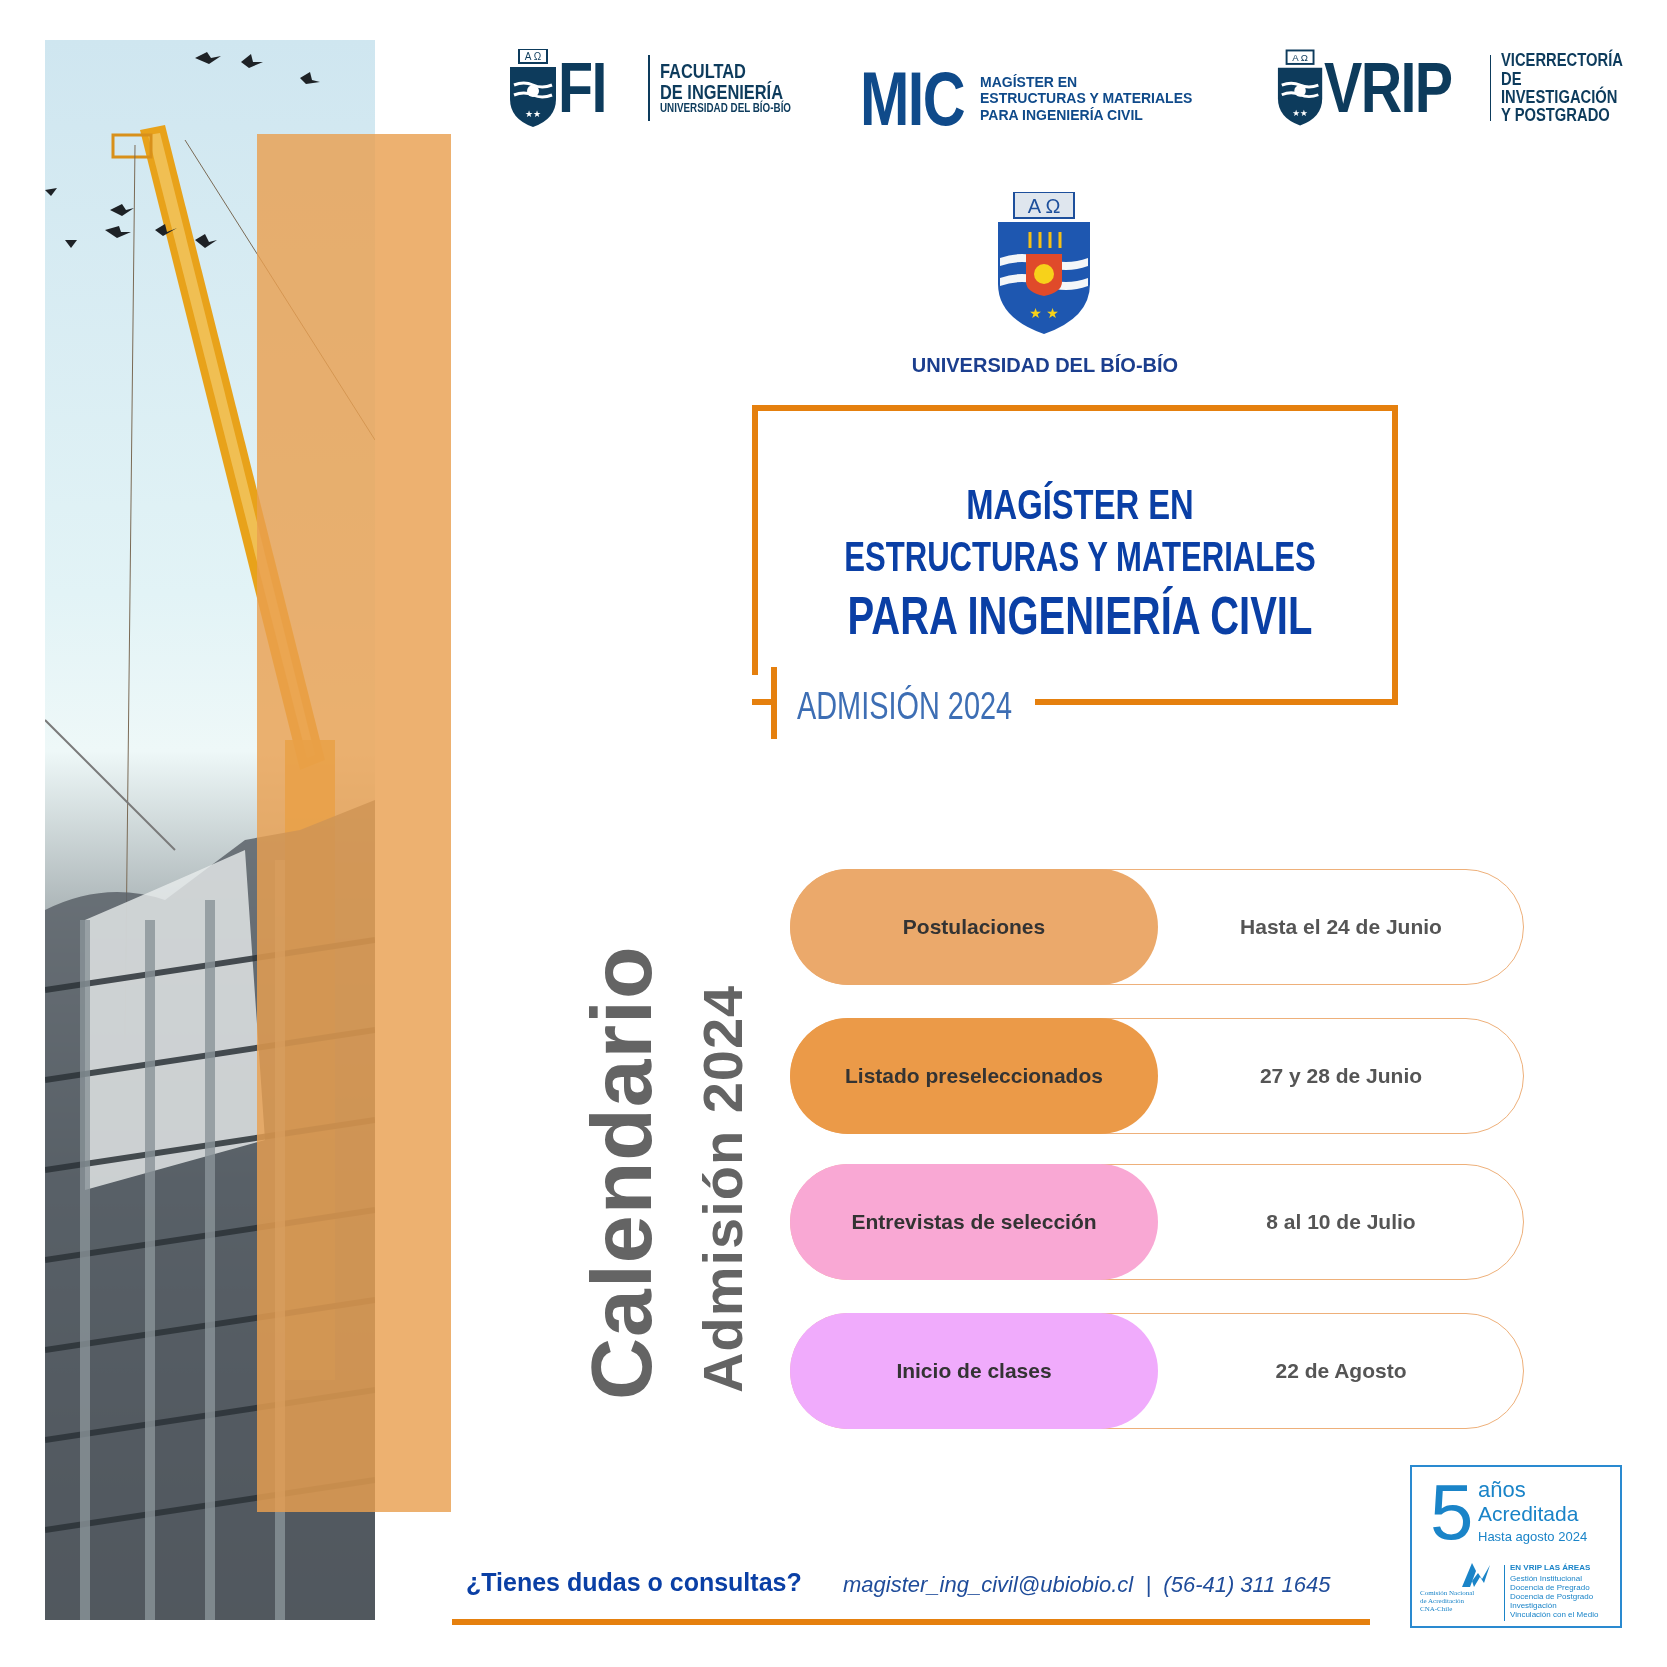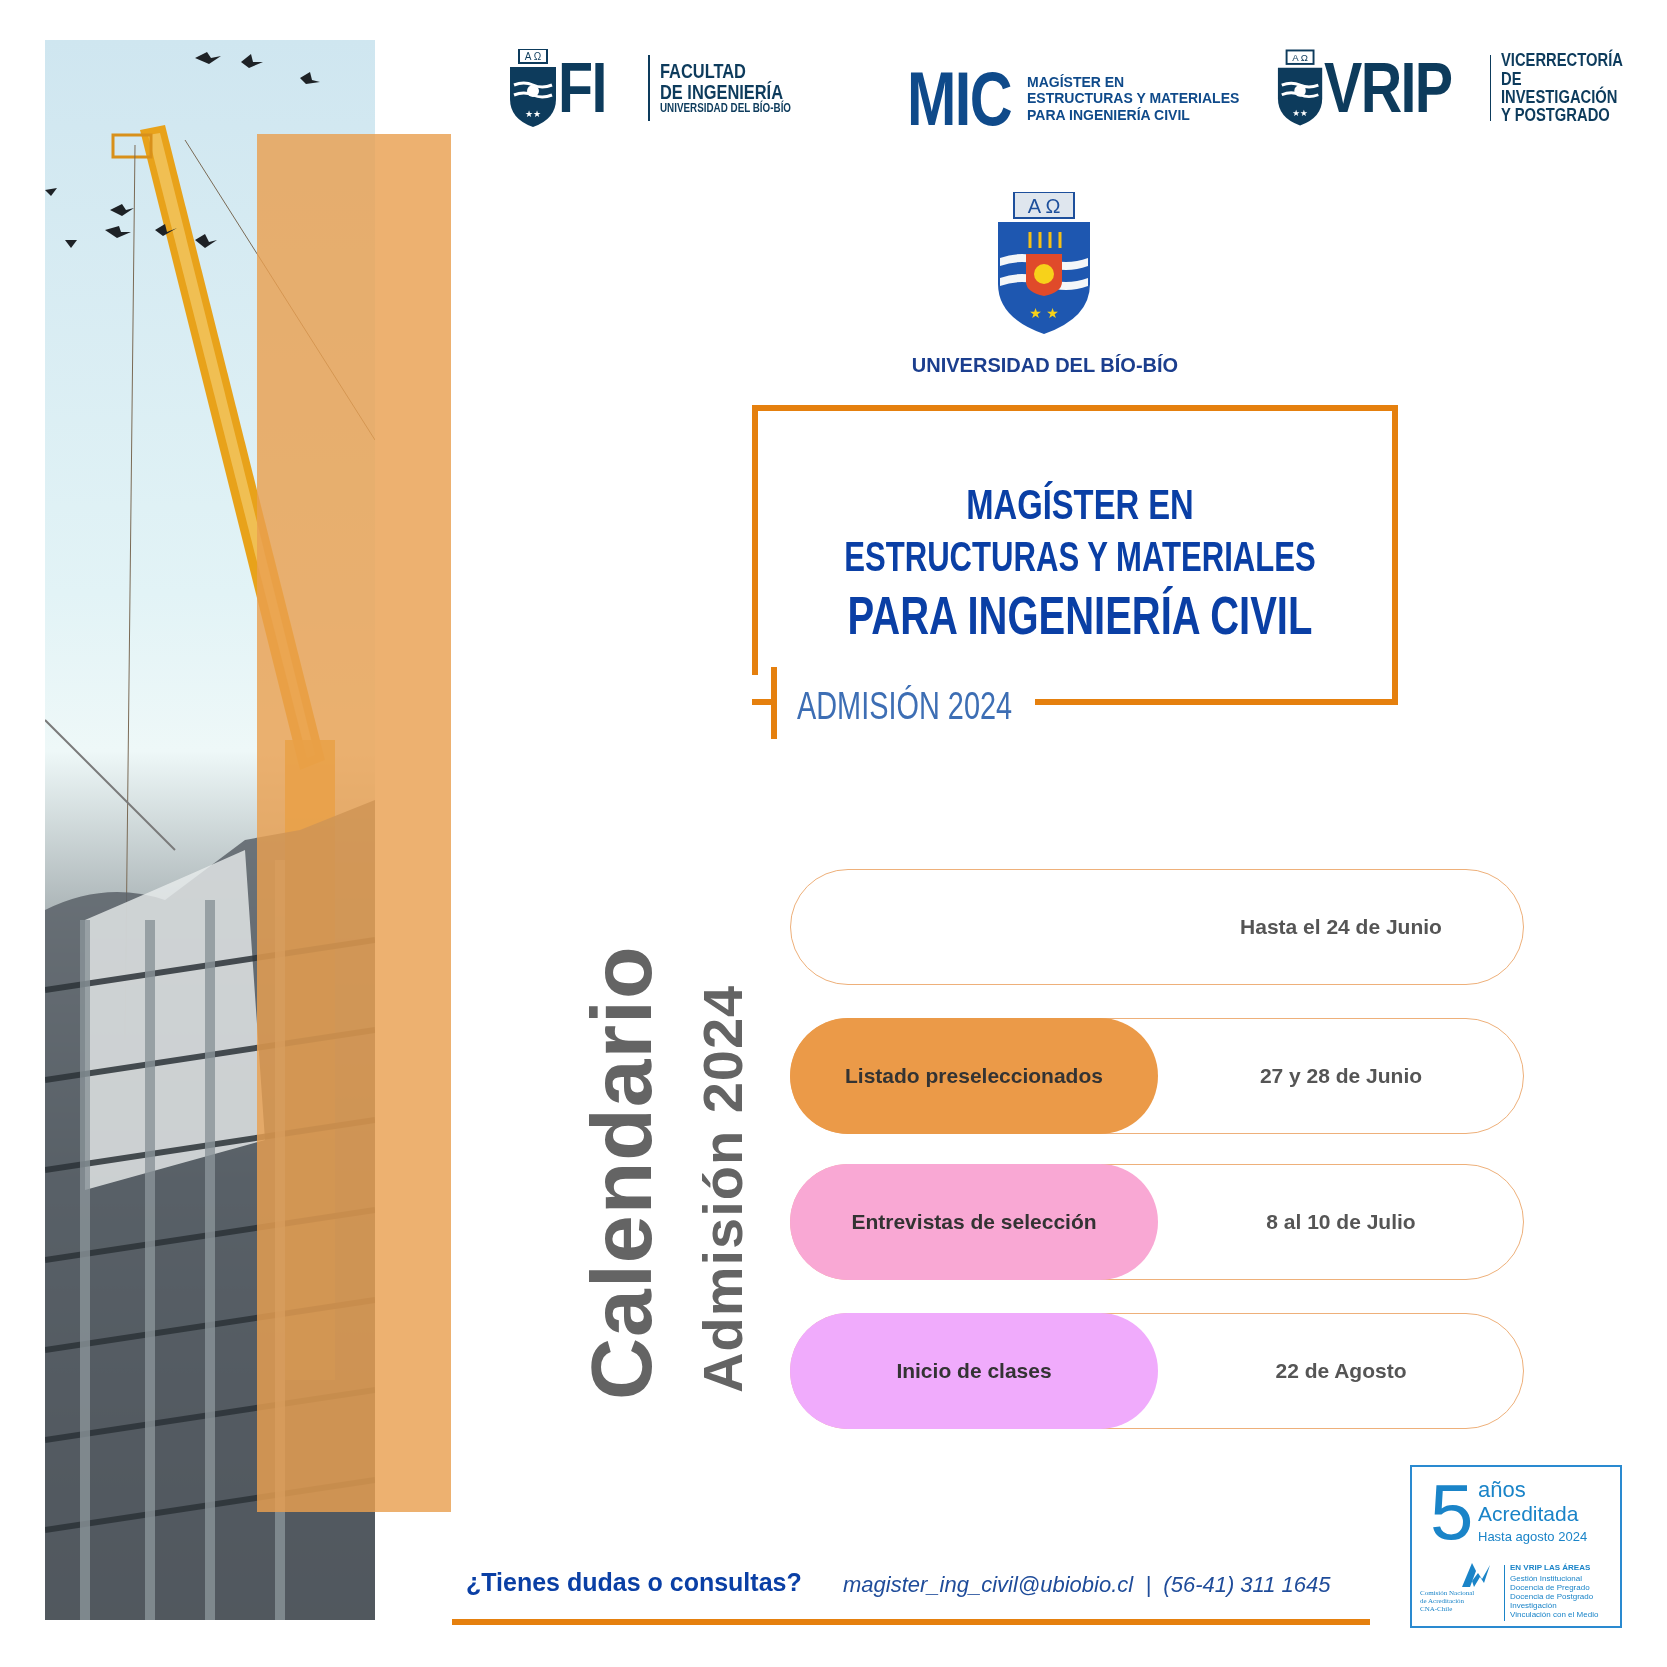--- a/index.html
+++ b/index.html
@@ -16,21 +16,21 @@
   .logo { position: absolute; display: flex; align-items: center; }
   .shield-sm { width: 50px; height: 78px; }
   .big-acr { font-family: "Liberation Sans", sans-serif; font-weight: bold; color: #0d3b5c; letter-spacing: -2px; transform: scaleX(0.82); transform-origin: left center; }
   .vsep { width: 2px; height: 66px; background: #0d3b5c; margin: 0 10px; }
   .logo-sub { color: #0d3b5c; font-weight: bold; line-height: 1.02; transform: scaleX(0.82); transform-origin: left center; }
 
   #logo-fi { left: 508px; top: 48px; }
   #logo-fi .big-acr { font-size: 70px; width: 80px; }
   #logo-fi .l1 { font-size: 20px; } #logo-fi .l3 { font-size: 12px; }
 
-  #logo-mic { left: 860px; top: 55px; margin-left: 47px; }
+  #logo-mic { left: 860px; top: 55px; }
   #logo-mic .big-acr { font-size: 76px; color: #0f4a8a; width: 120px; transform: scaleX(0.78); }
   #logo-mic .logo-sub { color: #0f4a8a; font-size: 14px; line-height: 1.15; transform: none; }
 
   #logo-vrip { left: 1276px; top: 48px; }
   #logo-vrip .big-acr { font-size: 70px; width: 160px; }
   #logo-vrip .logo-sub { font-size: 18px; }
 
   
   .ubb-shield { position: absolute; left: 996px; top: 192px; width: 96px; height: 142px; }
   .ubb-name { position: absolute; left: 880px; top: 354px; width: 330px; text-align: center; color: #1b3e8e; font-weight: bold; font-size: 20px; }
@@ -196,20 +196,21 @@
   <div class="t1">MAGÍSTER EN</div>
   <div class="t2">ESTRUCTURAS Y MATERIALES</div>
   <div class="t3">PARA INGENIERÍA CIVIL</div>
 </div>
 <div class="admision">ADMISIÓN 2024</div>
 
 <div class="vlabel cal">Calendario</div>
 <div class="vlabel adm">Admisión 2024</div>
 
 <div class="pill" style="top:869px">
+  <div class="lbl" style="background:#EBA96B">Postulaciones</div>
   <div class="val">Hasta el 24 de Junio</div>
 </div>
 <div class="pill" style="top:1018px">
   <div class="lbl" style="background:#EB9A48">Listado preseleccionados</div>
   <div class="val">27 y 28 de Junio</div>
 </div>
 <div class="pill" style="top:1164px">
   <div class="lbl" style="background:#f9a8d4">Entrevistas de selección</div>
   <div class="val">8 al 10 de Julio</div>
 </div>

